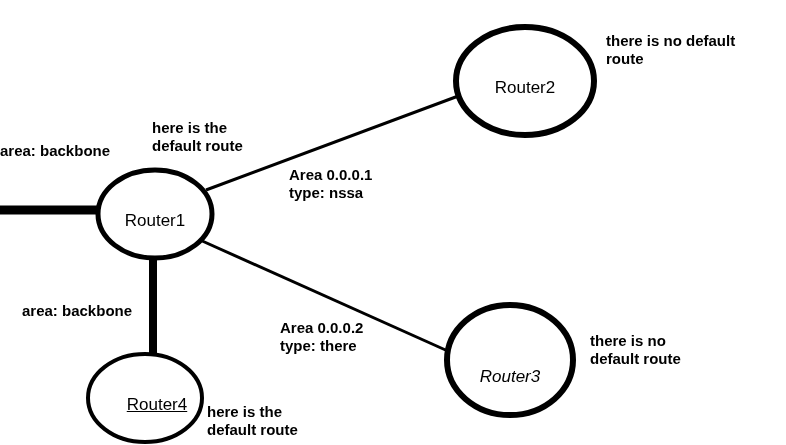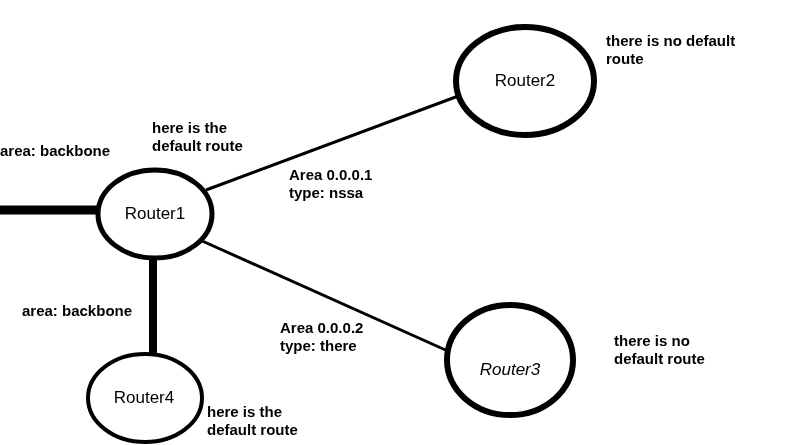--- a/index.html
+++ b/index.html
@@ -22,20 +22,21 @@
     width: 786px;
     height: 445px;
   }
   .node-label {
     position: absolute;
     font-family: "Liberation Sans", sans-serif;
     font-size: 17px;
     color: #000000;
     white-space: nowrap;
     text-align: center;
+    margin-top: 7px;
   }
   .annotation {
     position: absolute;
     font-family: "Liberation Sans", sans-serif;
     font-size: 15px;
     font-weight: bold;
     color: #000000;
     line-height: 1.22;
     white-space: pre-line;
   }
@@ -57,32 +58,32 @@
         <ellipse cx="525" cy="81" rx="69" ry="54" fill="#ffffff" stroke="#000000" stroke-width="6"></ellipse>
         <ellipse cx="510" cy="360" rx="63" ry="55" fill="#ffffff" stroke="#000000" stroke-width="6"></ellipse>
         <ellipse cx="145" cy="398" rx="57" ry="44" fill="#ffffff" stroke="#000000" stroke-width="4"></ellipse>
       </g>
   </svg>
 
   <div id="node-labels-layer">
       <div class="node-label" style="left: 75px; top: 204px; width: 160px;">Router1</div>
       <div class="node-label" style="left: 445px; top: 71px; width: 160px;">Router2</div>
       <div class="node-label" style="left: 430px; top: 360px; width: 160px; font-style: italic;">Router3</div>
-      <div class="node-label" style="left: 64px; top: 388px; width: 160px;">Router4</div>
+      <div class="node-label" style="left: 77px; top: 388px; width: 160px; text-decoration: underline;">Router4</div>
     </div>
   <div id="annotations-layer">
       <div class="annotation" style="left: 0px; top: 142px;">area: backbone</div>
       <div class="annotation" style="left: 152px; top: 119px;">here is the
 default route</div>
       <div class="annotation" style="left: 606px; top: 32px;">there is no default
 route</div>
       <div class="annotation" style="left: 289px; top: 166px;">Area 0.0.0.1
 type: nssa</div>
       <div class="annotation" style="left: 280px; top: 319px;">Area 0.0.0.2
 type: there</div>
-      <div class="annotation" style="left: 590px; top: 332px; margin-left: 24px;">there is no
+      <div class="annotation" style="left: 590px; top: 332px;">there is no
 default route</div>
       <div class="annotation" style="left: 22px; top: 302px;">area: backbone</div>
       <div class="annotation" style="left: 207px; top: 403px;">here is the
 default route</div>
     </div>
 
 </div>
 
 </body></html>

